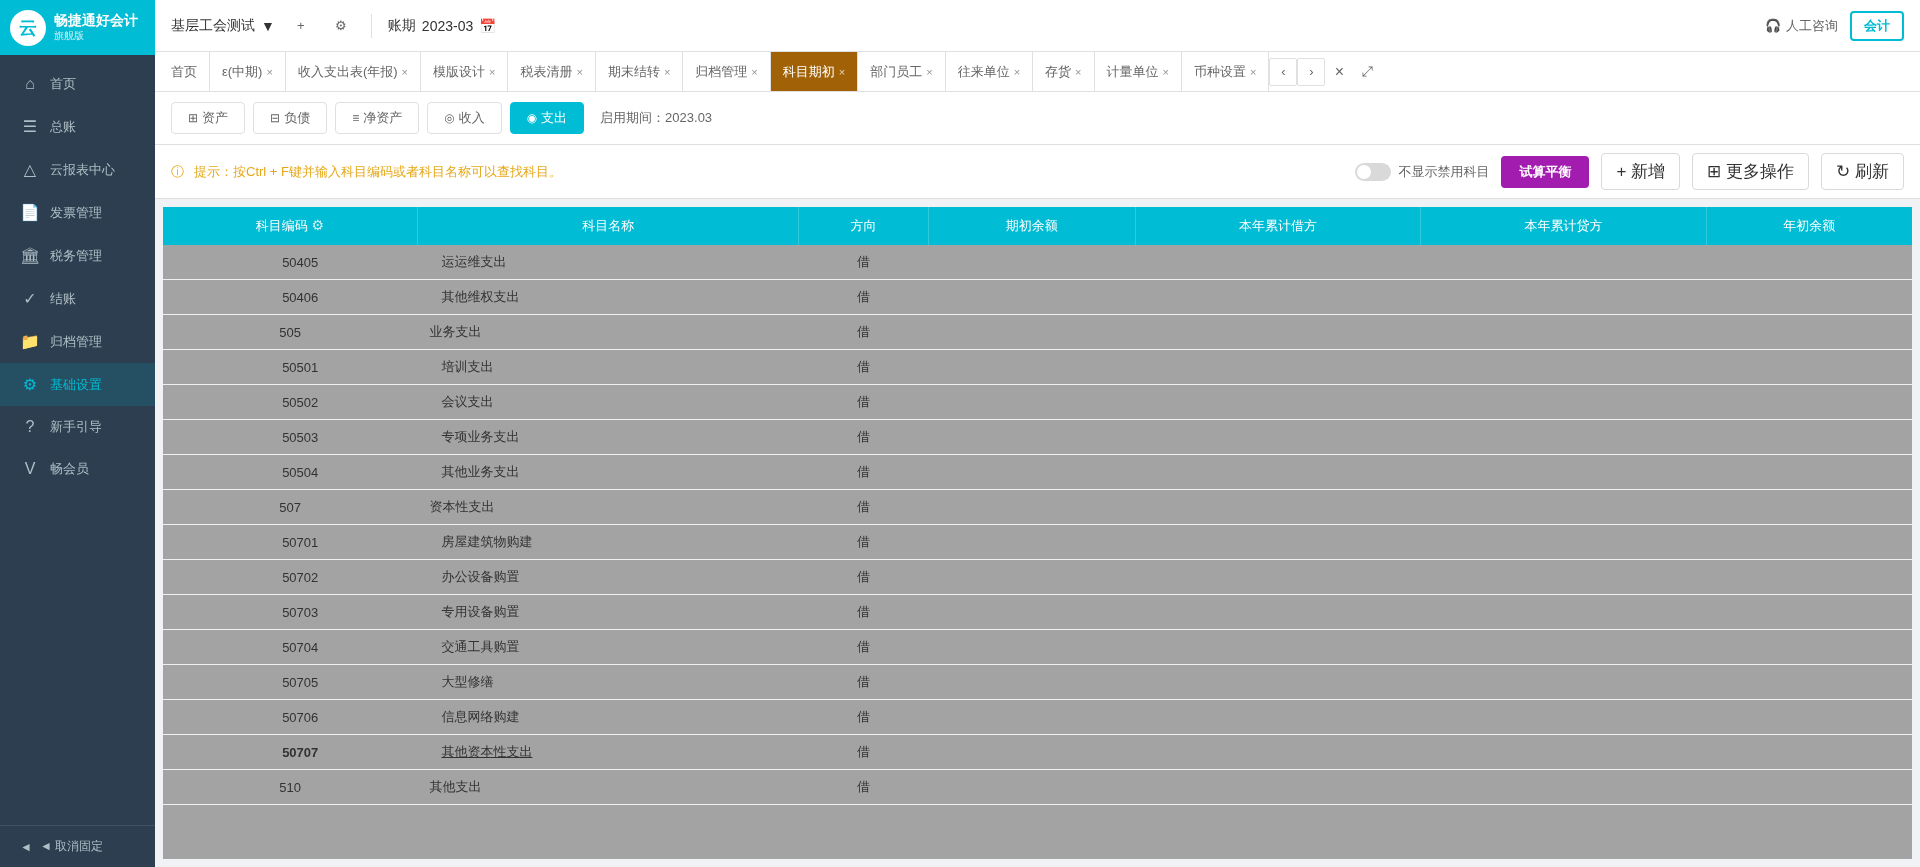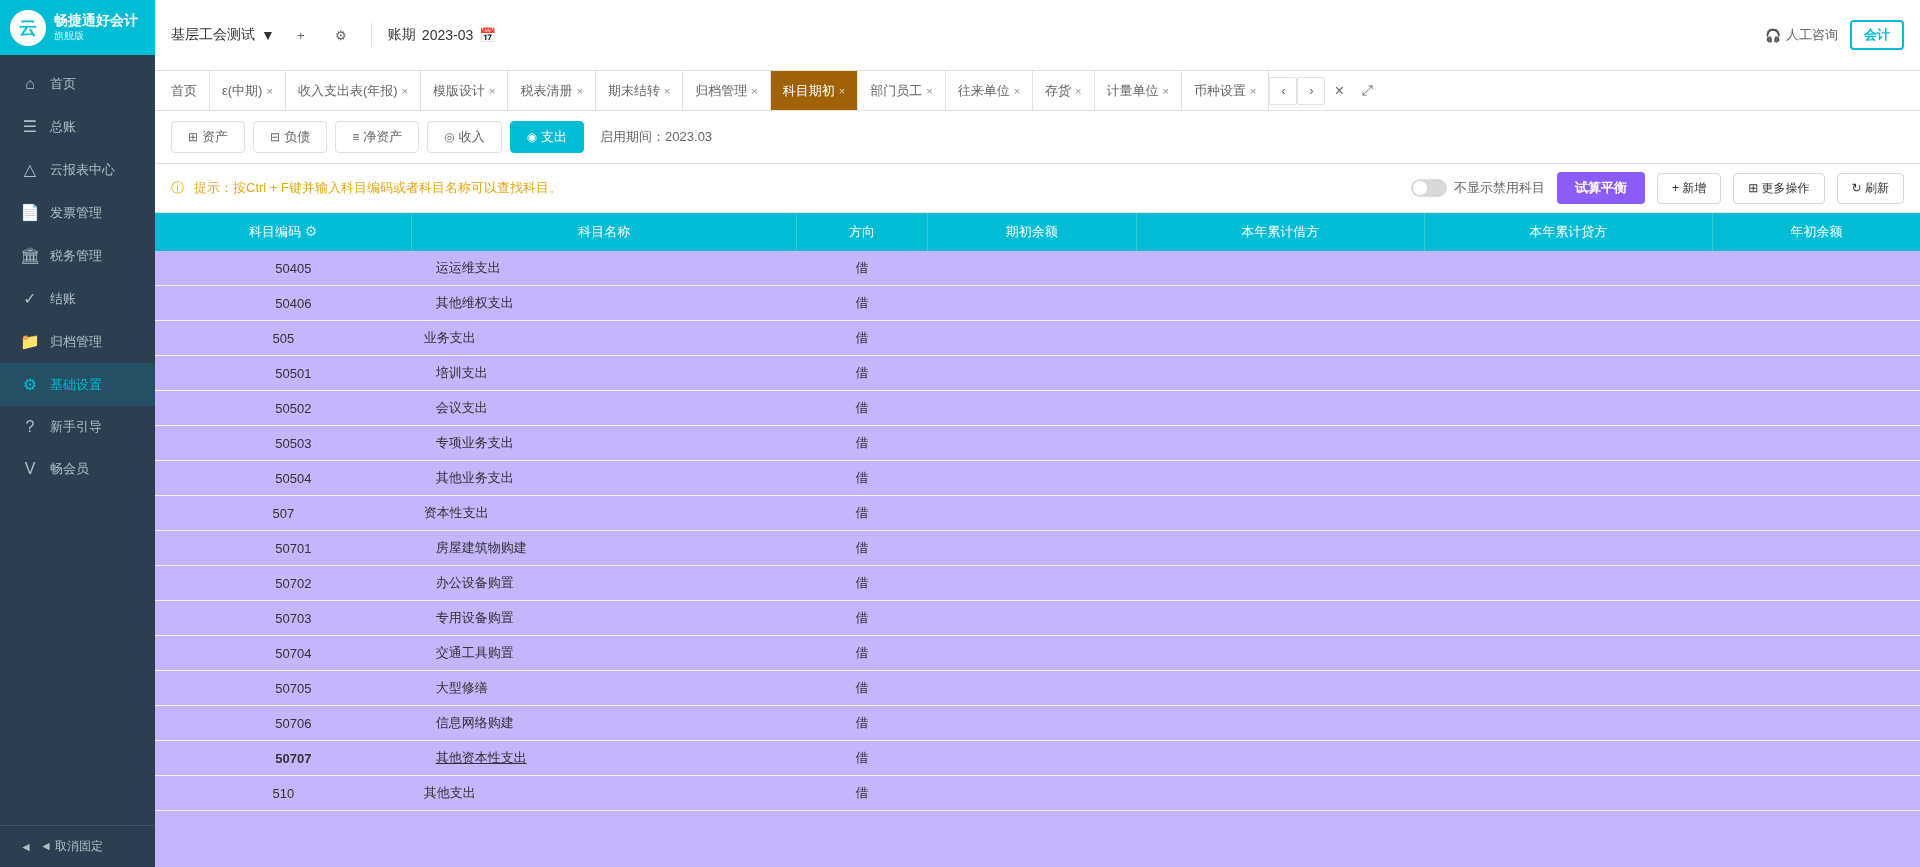--- a/index.html
+++ b/index.html
@@ -50,21 +50,21 @@
       border-top: 1px solid rgba(255,255,255,0.1);
       font-size: 12px;
     }
 
     
     .main { flex: 1; display: flex; flex-direction: column; overflow: hidden; }
 
     
     .topbar {
       background: white;
-      height: 71px;
+      height: 52px;
       display: flex; align-items: center;
       padding: 0 16px;
       border-bottom: 1px solid #e0e0e0;
       gap: 12px;
     }
     .topbar-company {
       display: flex; align-items: center; gap: 6px;
       font-size: 14px; color: #333; cursor: pointer;
     }
     .topbar-divider { width: 1px; height: 24px; background: #e0e0e0; margin: 0 4px; }
@@ -160,37 +160,37 @@
     .toolbar {
       background: white;
       display: flex; align-items: center;
       padding: 8px 16px;
       gap: 12px;
       border-bottom: 1px solid #e0e0e0;
       justify-content: flex-end;
     }
     .toolbar-left { margin-right: auto; display: flex; align-items: center; gap: 6px; color: #e6a817; font-size: 13px; }
     .btn-primary {
-      background: #8b5cf6;
+      background: #a21caf;
       color: white;
       border: none;
       padding: 7px 18px;
       border-radius: 4px;
       cursor: pointer;
       font-size: 13px;
       font-weight: bold;
     }
     .btn-outline {
       background: white;
       color: #333;
       border: 1px solid #d9d9d9;
       padding: 6px 14px;
       border-radius: 4px;
       cursor: pointer;
-      font-size: 12px;
+      font-size: 17px;
       display: flex; align-items: center; gap: 4px;
     }
     .toggle-label { display: flex; align-items: center; gap: 7px; font-size: 13px; color: #666; }
     .toggle {
       width: 36px; height: 18px;
       background: #d9d9d9;
       border-radius: 9px;
       position: relative;
       cursor: pointer;
     }
@@ -198,21 +198,21 @@
       content: '';
       position: absolute;
       width: 14px; height: 14px;
       background: white;
       border-radius: 50%;
       top: 2px; left: 2px;
       transition: left 0.2s;
     }
 
     
-    .table-container { flex: 1; overflow-y: auto; background: #c4b5fd; margin: 0; }
+    .table-container { flex: 1; overflow-y: auto; background: #a3a3a3; margin: 8px; }
     table { width: 100%; border-collapse: collapse; }
     thead tr { background: #00bcd4; color: white; }
     thead th {
       padding: 10px 8px;
       text-align: center;
       font-weight: normal;
       font-size: 13px;
       border-right: 1px solid rgba(255,255,255,0.2);
       white-space: nowrap;
     }

